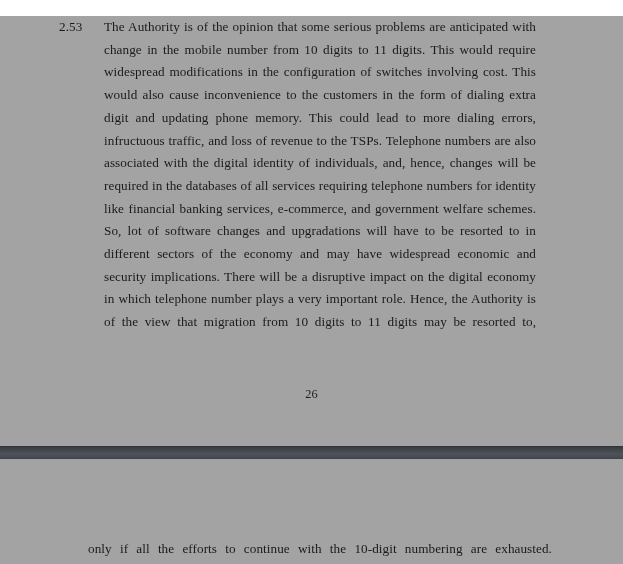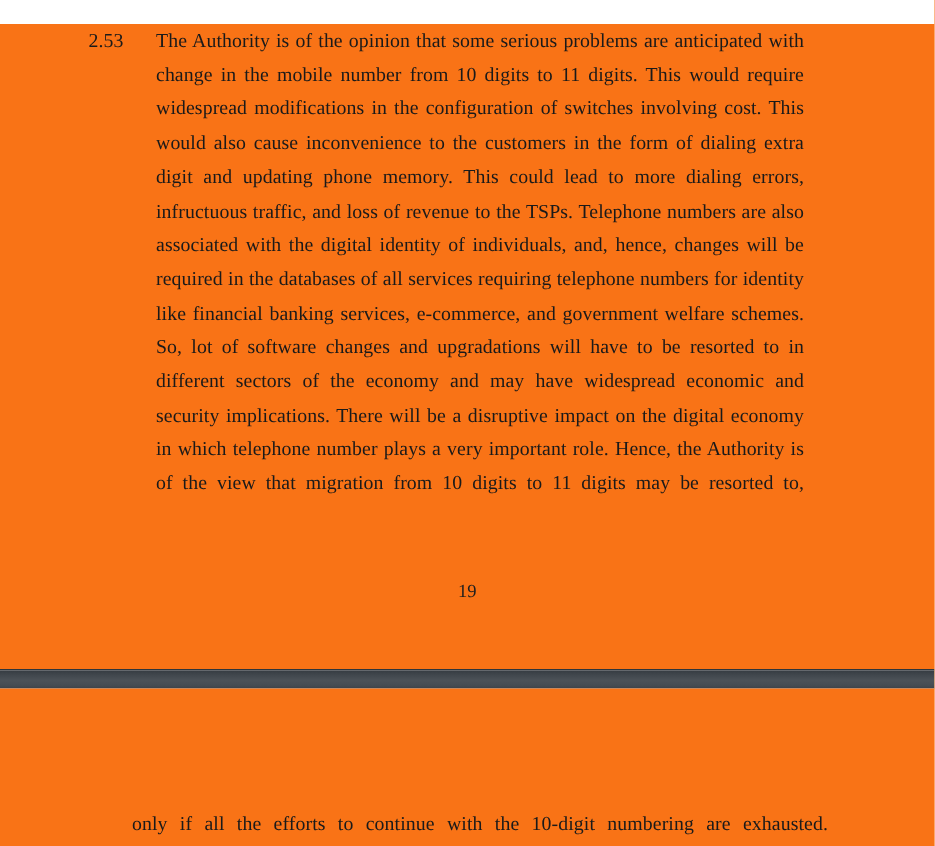--- a/index.html
+++ b/index.html
@@ -12,21 +12,21 @@
     height: 564px;
     background: #ffffff;
     font-family: "Liberation Serif", "DejaVu Serif", serif;
     color: #1a1a1a;
     overflow: hidden;
     position: relative;
   }
 
   .page {
     position: relative;
-    background: #f97316;
+    background: #a3a3a3;
     width: 623px;
   }
 
   
   .page-upper {
     height: 430px;
     padding-top: 0;
     box-sizing: border-box;
   }
 
@@ -115,20 +115,20 @@
 </head>
 <body>
 
 <div class="page page-upper">
 
   <div class="para-block">
     <span class="para-number">2.53</span>
     <span class="para-body">The Authority is of the opinion that some serious problems are anticipated with change in the mobile number from 10 digits to 11 digits. This would require widespread modifications in the configuration of switches involving cost. This would also cause inconvenience to the customers in the form of dialing extra digit and updating phone memory. This could lead to more dialing errors, infructuous traffic, and loss of revenue to the TSPs. Telephone numbers are also associated with the digital identity of individuals, and, hence, changes will be required in the databases of all services requiring telephone numbers for identity like financial banking services, e-commerce, and government welfare schemes. So, lot of software changes and upgradations will have to be resorted to in different sectors of the economy and may have widespread economic and security implications. There will be a disruptive impact on the digital economy in which telephone number plays a very important role. Hence, the Authority is of the view that migration from 10 digits to 11 digits may be resorted to,</span>
   </div>
 
-  <div class="page-number">19</div>
+  <div class="page-number">26</div>
 </div>
 
 <div class="page-separator"></div>
 
 <div class="page page-lower">
   <div class="cont-block">only if all the efforts to continue with the 10-digit numbering are exhausted.</div>
 </div>
 
 </body></html>

